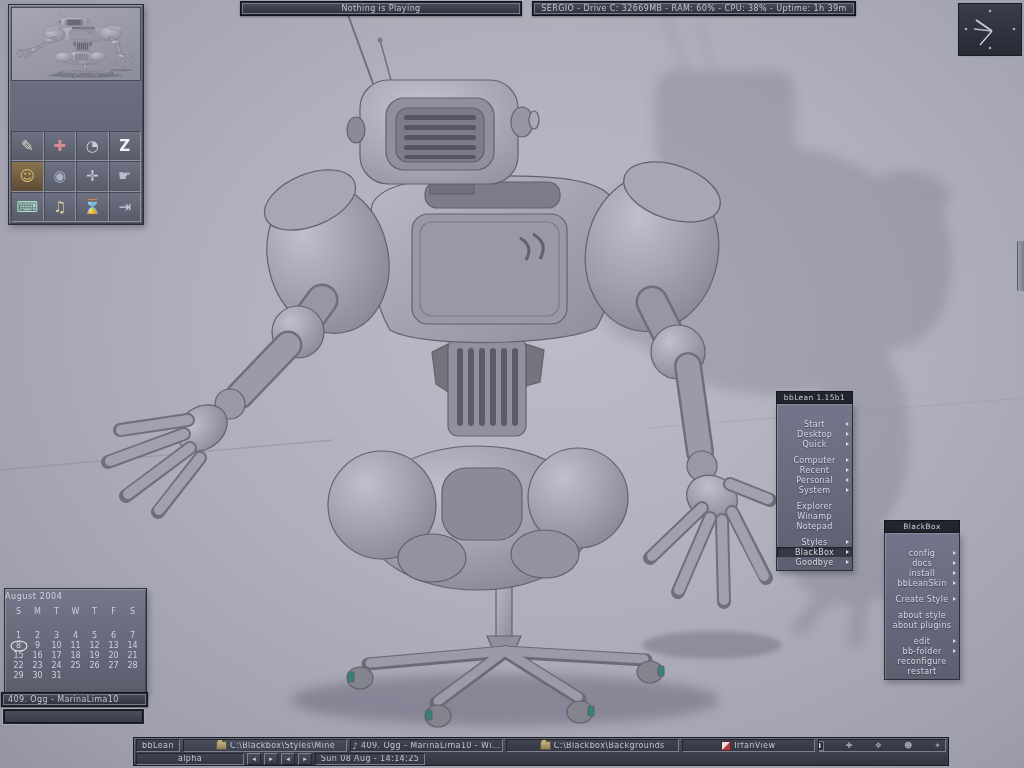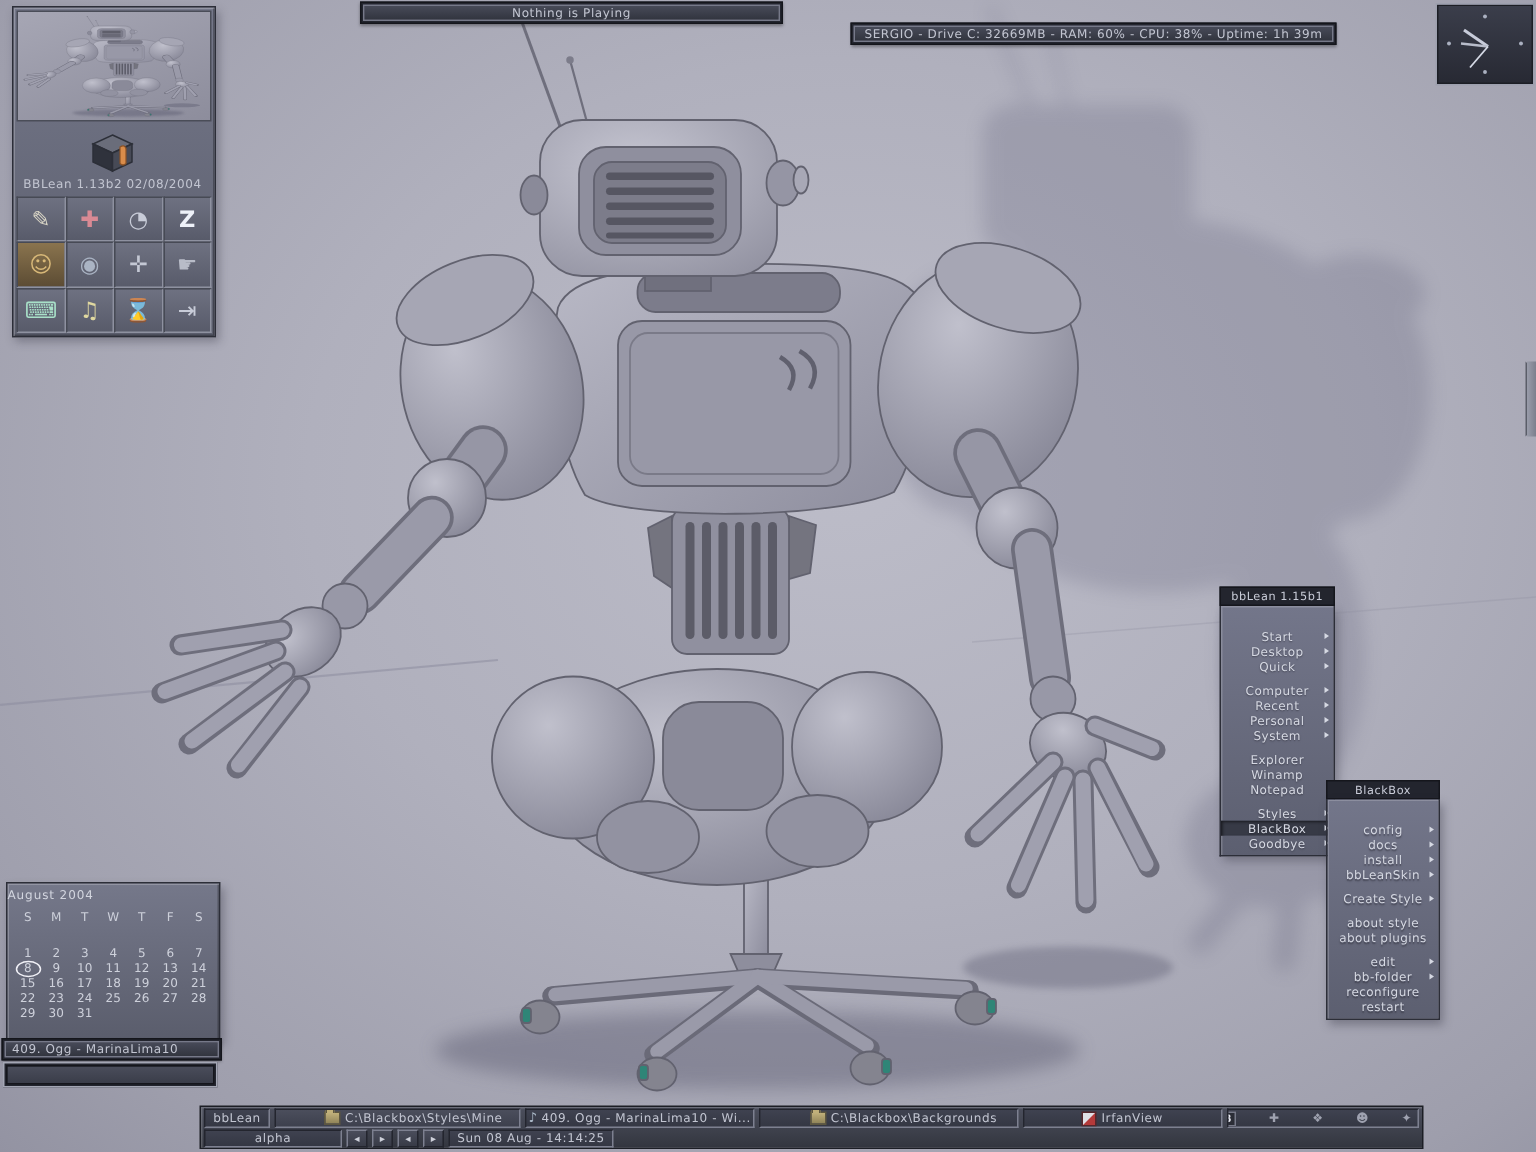--- a/index.html
+++ b/index.html
@@ -31,21 +31,21 @@
   .iconbox .cube{margin-bottom:3px;}
   .icongrid{position:absolute;left:2px;top:126px;width:130px;height:91px;
     display:grid;grid-template-columns:repeat(4,1fr);grid-template-rows:repeat(3,1fr);gap:0;}
   .icell{border:1px solid;border-color:#474a55 #8e91a0 #8e91a0 #474a55;
     background:linear-gradient(180deg,#6e7181 0%,#585b6a 100%);
     display:flex;align-items:center;justify-content:center;font-size:15px;}
   .icell.portrait{background:linear-gradient(180deg,#8a744e,#5c4c34);}
 
   
   .npbar{left:240px;top:1px;width:280px;height:13px;}
-  .sibar{left:532px;top:15px;width:322px;height:13px;margin-left:35px;}
+  .sibar{left:532px;top:1px;width:322px;height:13px;}
 
   
   .clockw{position:absolute;left:957px;top:2px;width:64px;height:53px;
     border:1px solid #9da0ae;background:linear-gradient(180deg,#3b3e4b,#272933);
     box-shadow:inset 0 0 0 1px #1c1e25;}
   .clockw svg{position:absolute;inset:0;}
 
   
   .slit{position:absolute;left:1017px;top:241px;width:6px;height:48px;
     background:linear-gradient(90deg,#9a9dab,#7c7f8d);border:1px solid #55586400;border-left:1px solid #5a5d68;}
@@ -286,29 +286,20 @@
       </g>
     </g>
   </svg>
 
   <div class="panel iconbox">
     <div class="thumb">
       <svg width="128" height="72" viewBox="80 -20 740 770" preserveAspectRatio="none">
         <use href="#robotAll"></use>
       </svg>
     </div>
-    <div class="mid">
-      <svg class="cube" width="30" height="28" viewBox="0 0 30 28">
-        <polygon points="15,2 28,8 15,14 2,8" fill="#6a6d7a" stroke="#2c2f38" stroke-width="1"></polygon>
-        <polygon points="2,8 15,14 15,26 2,20" fill="#2f323c" stroke="#2c2f38" stroke-width="1"></polygon>
-        <polygon points="15,14 28,8 28,20 15,26" fill="#474a56" stroke="#2c2f38" stroke-width="1"></polygon>
-        <path d="M20,10 q3,-2 4,1 l0,10 q-2,2 -4,0 Z" fill="#d98c4a" stroke="#8a5226" stroke-width=".8"></path>
-      </svg>
-      <div class="uitext">BBLean 1.13b2 02/08/2004</div>
-    </div>
     <div class="icongrid">
       <div class="icell">
           <span style="color:#dcd8c8">✎</span>
         </div>
       <div class="icell">
           <span style="color:#d98a94">✚</span>
         </div>
       <div class="icell">
           <span style="color:#c8ccd8">◔</span>
         </div>
@@ -360,21 +351,21 @@
       <circle cx="32" cy="45" r="1.3" fill="#aab0c0"></circle>
         <circle cx="8" cy="26" r="1.3" fill="#aab0c0"></circle>
       <line x1="34" y1="28" x2="18" y2="17" stroke="#c8ccda" stroke-width="2"></line>
       <line x1="34" y1="28" x2="16" y2="26" stroke="#b8bcca" stroke-width="1.6"></line>
       <line x1="34" y1="28" x2="22" y2="42" stroke="#d6dae6" stroke-width="1.2"></line>
     </svg>
   </div>
 
   <div class="slit"></div>
 
-  <div class="menu" style="left:813px;top:391px;">
+  <div class="menu" style="left:776px;top:391px;">
     <div class="mtitle">
         <span>bbLean 1.15b1</span>
       </div>
     <div class="mbody">
       <div class="menu-item">
           <span class="lbl">Start</span>
           <span class="marrow"></span>
         </div>
       <div class="menu-item">
           <span class="lbl">Desktop</span>
@@ -556,21 +547,21 @@
       </div>
       <div class="tb-item sunken tray" style="width:128px;flex:none;">
         <span class="kb">KB</span>
         <span class="trayico">✚</span>
         <span class="trayico">❖</span>
         <span class="trayico">☻</span>
         <span class="trayico">✦</span>
       </div>
     </div>
     <div class="tb-row2">
-      <div class="tb-item sunken" style="width:92px;flex:none;">
+      <div class="tb-item sunken" style="width:108px;flex:none;">
         <span class="uitext">alpha</span>
       </div>
       <div class="wsarrow">◂</div>
       <div class="wsarrow">▸</div>
       <div class="wsarrow">◂</div>
       <div class="wsarrow">▸</div>
       <div class="tb-item sunken" style="width:110px;flex:none;">
         <span class="uitext">Sun 08 Aug - 14:14:25</span>
       </div>
     </div>

